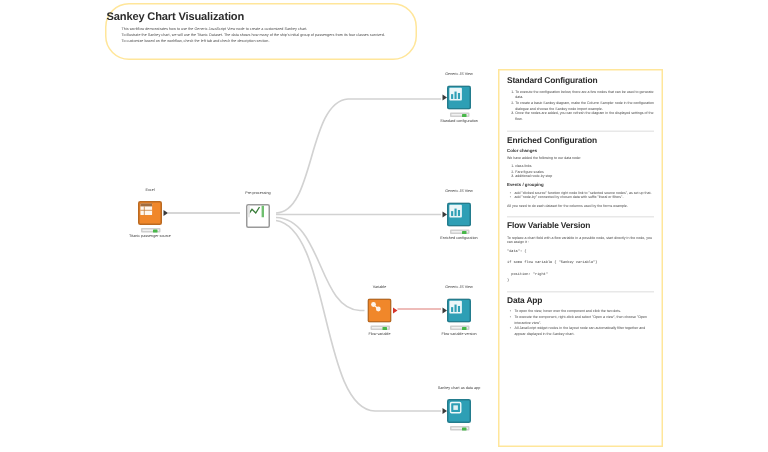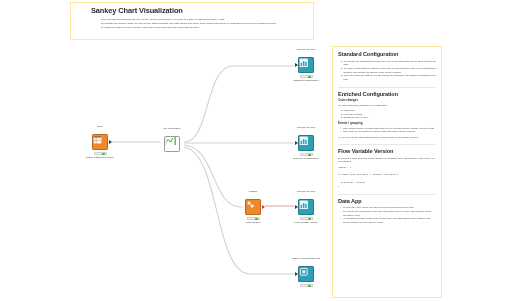--- a/index.html
+++ b/index.html
@@ -11,21 +11,21 @@
   }
   .canvas{position:absolute;inset:0;background:#ffffff;}
 
   
   .anno{
     position:absolute;
     background:#ffffff;
     border:1px solid #ffe69a;
     box-sizing:border-box;
   }
-  #header-anno{left:70px;top:2px;width:244px;height:38px;padding:4px 20px;}
+  #header-anno{left:70px;top:2px;width:208px;height:38px;padding:4px 0;border-radius:16px;}
   #side-anno{left:332px;top:46px;width:110px;height:252px;padding:4px 5px;overflow:hidden;}
 
   .h-title{
     font-size:7.4px;font-weight:bold;color:#2b2b2b;
     letter-spacing:-0.1px;margin:0 0 3px 0;line-height:1.1;
   }
   .h-list{margin:0;padding-left:7px;list-style:none;}
   .h-list li{
     font-size:2.5px;color:#4a4a4a;line-height:1.55;
     position:relative;padding-left:3px;

